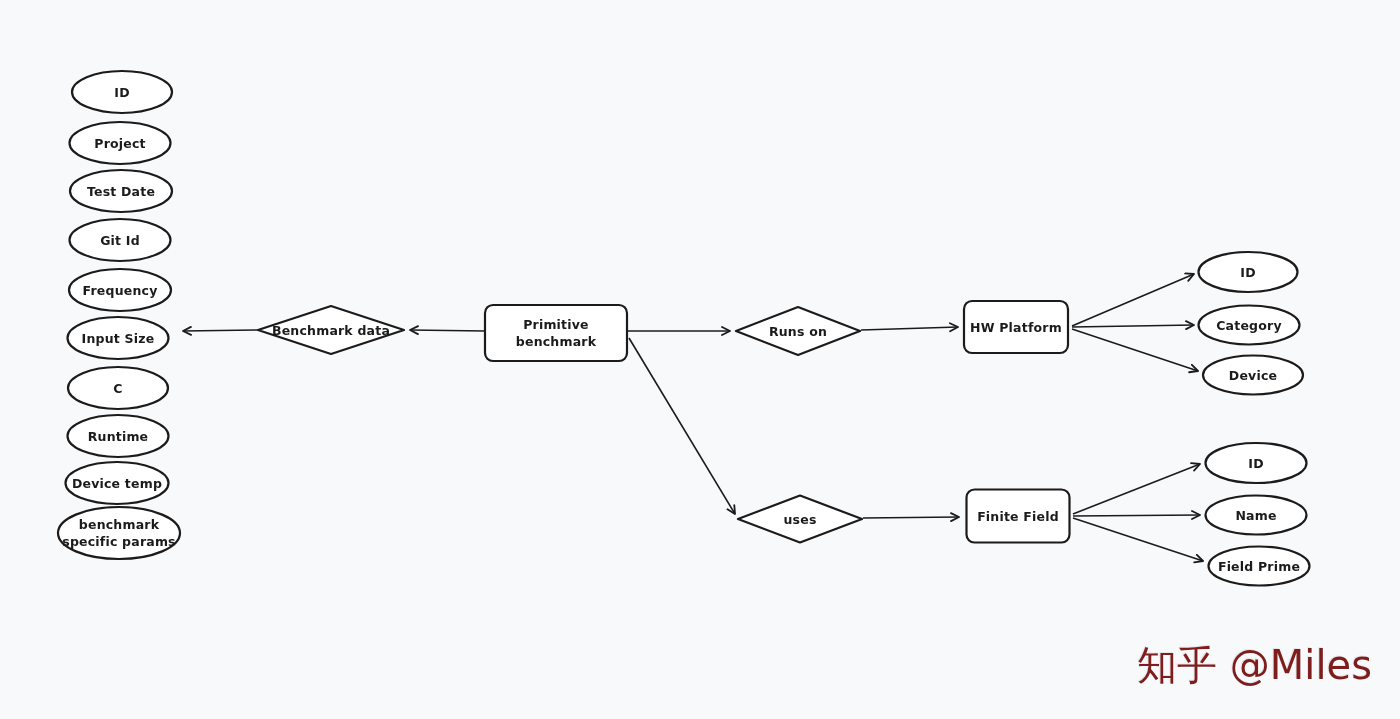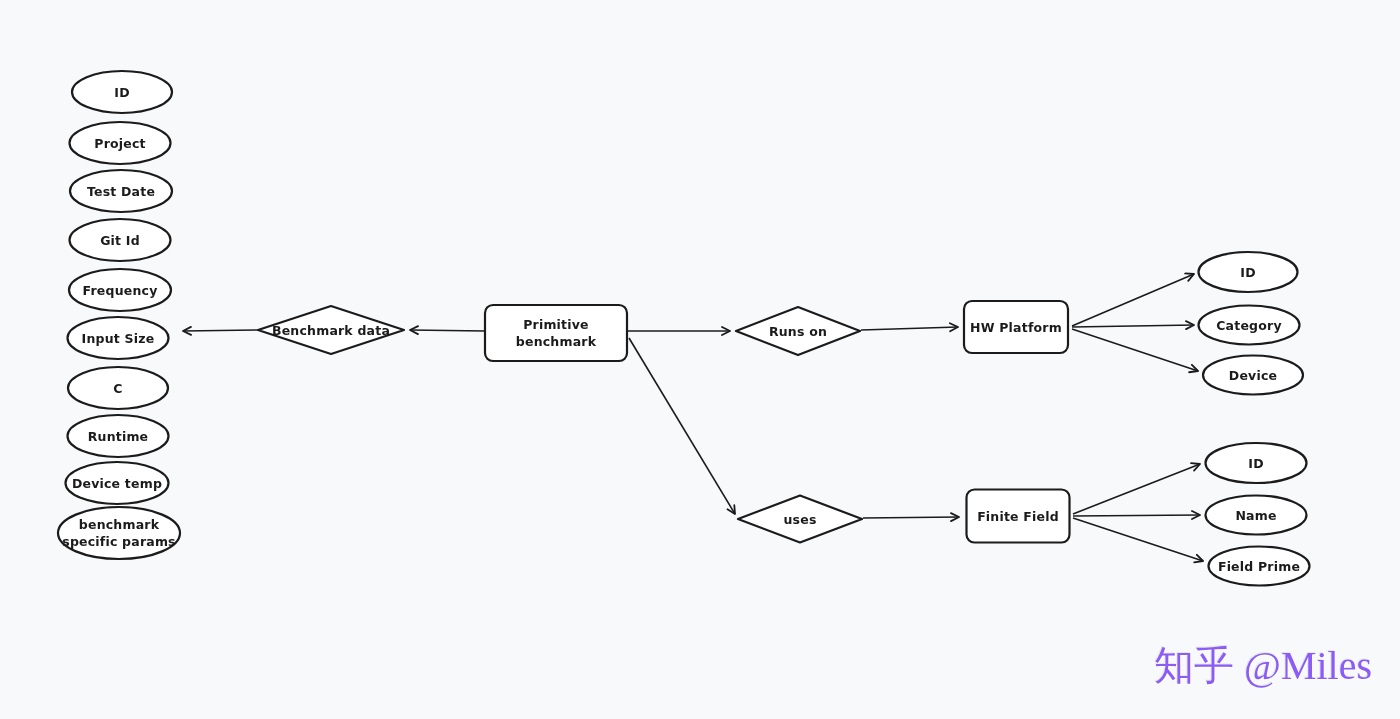--- a/index.html
+++ b/index.html
@@ -143,13 +143,13 @@
         <ellipse cx="1256" cy="515" rx="50.5" ry="19.5" fill="#ffffff" stroke="#1b1b1b" stroke-width="2.2"></ellipse>
         <text text-anchor="middle" fill="#1b1b1b" class="node-label"><tspan x="1256" y="519.5">Name</tspan></text>
       </g>
       <g>
         <ellipse cx="1259" cy="566" rx="50.5" ry="19.5" fill="#ffffff" stroke="#1b1b1b" stroke-width="2.2"></ellipse>
         <text text-anchor="middle" fill="#1b1b1b" class="node-label"><tspan x="1259" y="570.5">Field Prime</tspan></text>
       </g>
     </g>
 </svg>
 
-<div class="watermark" style="color: #8b5cf6; font-family: Liberation Serif, serif;">知乎 @Miles</div>
+<div class="watermark" style="color: #7f1d1d;">知乎 @Miles</div>
 
 </body></html>

